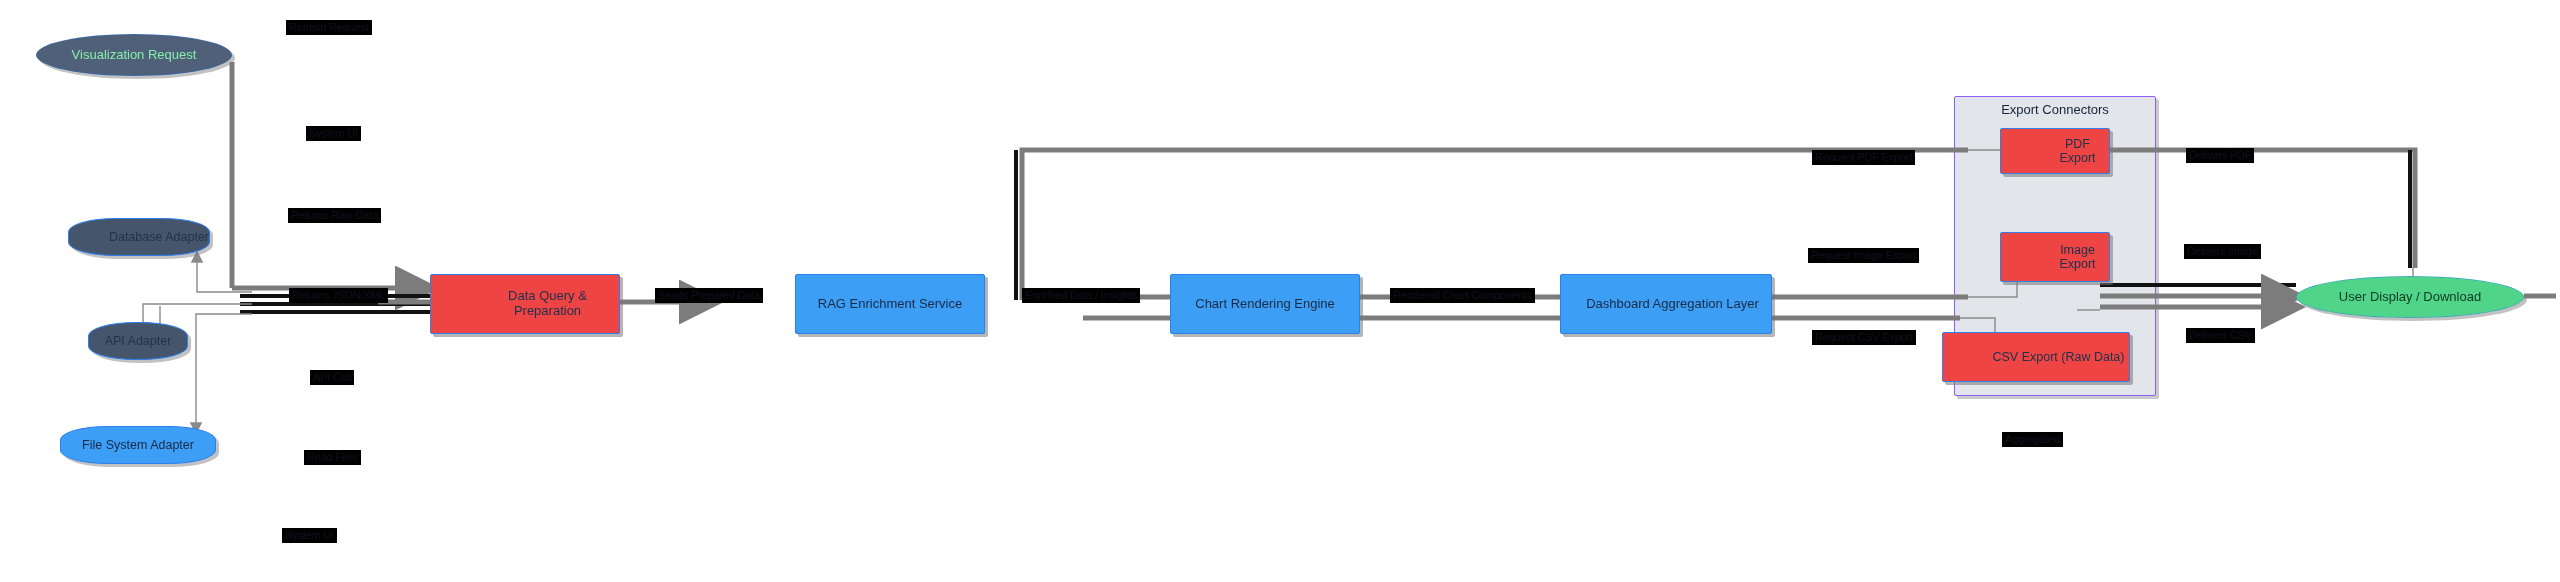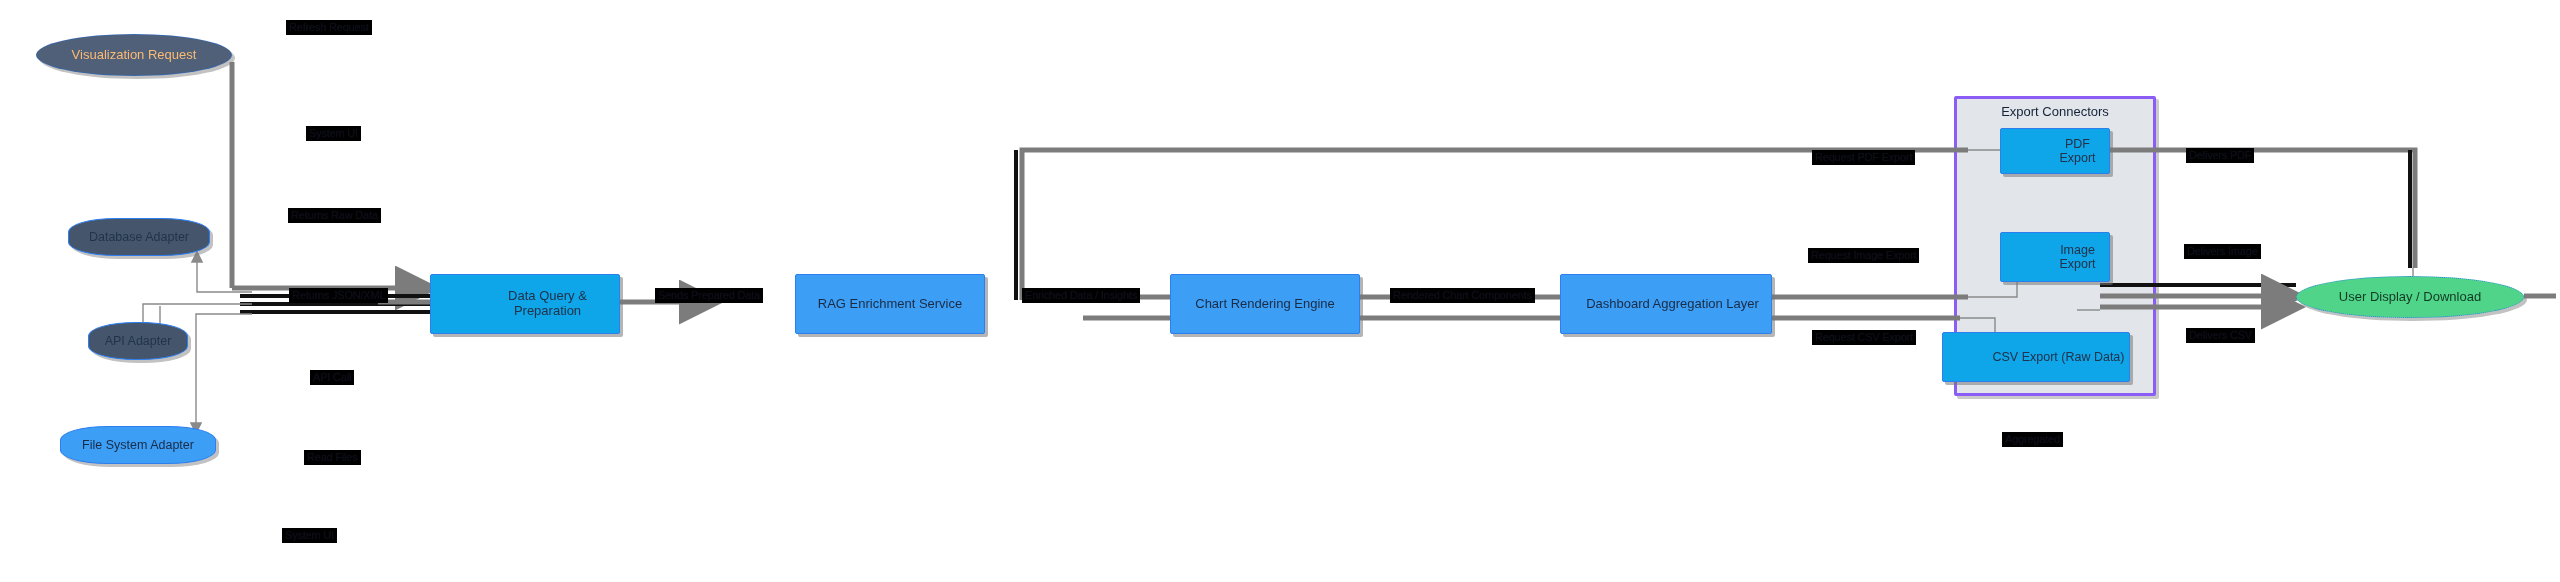--- a/index.html
+++ b/index.html
@@ -28,44 +28,44 @@
     line-height: 1.15;
     z-index: 5;
   }
 
   .box {
     border: 1.5px solid #2d7ff0;
     border-radius: 2px;
     box-shadow: 3px 3px 0 rgba(120,120,120,0.55);
   }
   .box.blue   { background: #3d9ef5; }
-  .box.slate  { background: #0ea5e9; color:#21324a;padding-left:45px; }
+  .box.slate  { background: #ef4444; color:#21324a;padding-left:45px; }
 
   .cyl {
     border: 1.5px solid #2d7ff0;
     border-radius: 48px / 14px;
     box-shadow: 3px 3px 0 rgba(120,120,120,0.45);
   }
   .cyl.slate { background:#45566c; color:#22334c; }
   .cyl.blue  { background:#3d9ef5; color:#1a2b45; }
 
   .ellipse {
     border: 1.6px dotted #1f6fe0;
     border-radius: 50%;
     box-shadow: 3px 3px 0 rgba(120,120,120,0.45);
   }
-  .ellipse.slate { background:#4f6078; color:#fdba74;justify-content:center; }
+  .ellipse.slate { background:#4f6078; color:#86efac;justify-content:center; }
   .ellipse.green { background:#4fd489; color:#123a22; border-color:#2d7ff0; }
 
   
   .cluster {
     position: absolute;
     box-sizing: border-box;
     background: #e2e5e9;
-    border: 3px solid #8b5cf6;
+    border: 1px solid #8b5cf6;
     border-radius: 2px;
     box-shadow: 3px 3px 0 rgba(150,150,150,0.5);
     z-index: 1;
   }
   .cluster-title {
     position: absolute;
     top: 5px;
     left: 0;
     right: 0;
     text-align: center;
@@ -171,21 +171,21 @@
 
 
   <div class="cluster" style="left:1954px; top:96px; width:202px; height:300px;">
     <div class="cluster-title">Export Connectors</div>
   </div>
 
   <div class="node ellipse slate" style="left:36px; top:34px; width:196px; height:42px; font-size:13px;">
     <span>Visualization Request</span>
   </div>
 
-  <div class="node cyl slate" style="left:68px; top:218px; width:142px; height:38px; font-size:12.5px;">
+  <div class="node cyl slate" style="left:68px; top:218px; width:142px; height:38px; font-size:12.5px;justify-content:flex-end;">
     <span>Database Adapter</span>
   </div>
 
   <div class="node cyl slate" style="left:88px; top:322px; width:100px; height:38px; font-size:12.5px;">
     <span>API Adapter</span>
   </div>
 
   <div class="node cyl blue" style="left:60px; top:426px; width:156px; height:38px; font-size:12.5px;">
     <span>File System Adapter</span>
   </div>

